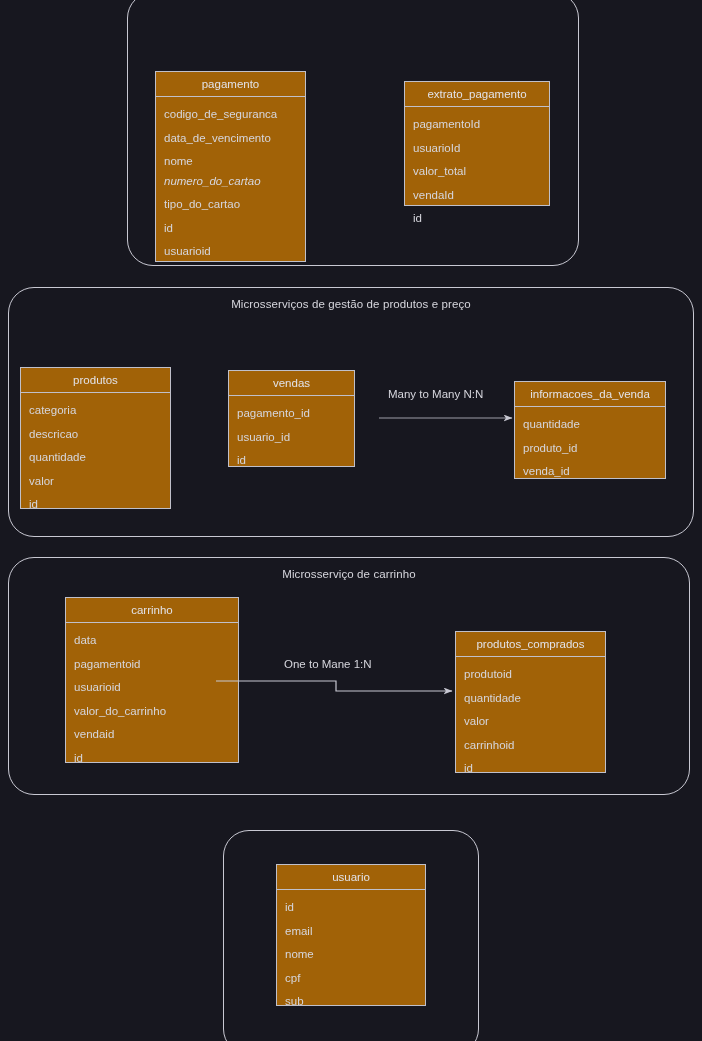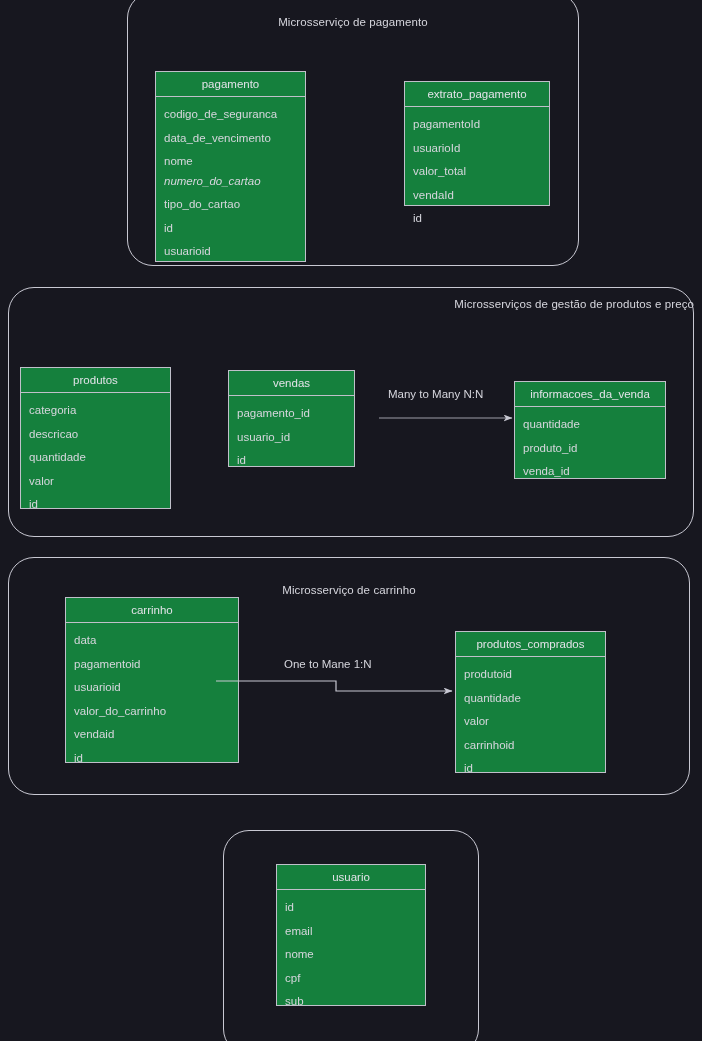--- a/index.html
+++ b/index.html
@@ -31,21 +31,21 @@
     text-align: center;
     font-size: 11.5px;
     color: #d6d6dd;
     letter-spacing: 0.1px;
     white-space: nowrap;
   }
   .entity {
     position: absolute;
     border: 1px solid #c0c0ca;
     box-sizing: border-box;
-    background: #15803d;
+    background: #a16207;
   }
   .entity-header {
     text-align: center;
     font-size: 11.5px;
     color: #e2e2e8;
     border-bottom: 1px solid #c0c0ca;
     box-sizing: border-box;
     display: flex;
     align-items: center;
     justify-content: center;
@@ -77,21 +77,20 @@
     pointer-events: none;
     overflow: visible;
   }
 </style>
 </head>
 <body>
 
 <div id="canvas">
 
   <div class="group" style="left:127px; top:-8px; width:452px; height:274px;"></div>
-  <div class="group-title" style="left:127px; width:452px; top:16px;">Microsserviço de pagamento</div>
 
   <div class="entity" style="left:155px; top:71px; width:151px; height:191px;">
     <div class="entity-header" style="height:25px;">pagamento</div>
     <div class="entity-fields">
       <div class="entity-field" style="margin-top:6px;">codigo_de_seguranca</div>
       <div class="entity-field" style="margin-top:12px;">data_de_vencimento</div>
       <div class="entity-field" style="margin-top:12px;">nome</div>
       <div class="entity-field" style="margin-top:8px;font-style:italic;">numero_do_cartao</div>
       <div class="entity-field" style="margin-top:12px;">tipo_do_cartao</div>
       <div class="entity-field" style="margin-top:12px;">id</div>
@@ -104,21 +103,21 @@
     <div class="entity-fields">
       <div class="entity-field" style="margin-top:6px;">pagamentoId</div>
       <div class="entity-field" style="margin-top:12px;">usuarioId</div>
       <div class="entity-field" style="margin-top:12px;">valor_total</div>
       <div class="entity-field" style="margin-top:12px;">vendaId</div>
       <div class="entity-field" style="margin-top:12px;">id</div>
     </div>
   </div>
 
   <div class="group" style="left:8px; top:287px; width:686px; height:250px;"></div>
-  <div class="group-title" style="left:8px; width:686px; top:298px;text-align:right;">Microsserviços de gestão de produtos e preço</div>
+  <div class="group-title" style="left:8px; width:686px; top:298px;">Microsserviços de gestão de produtos e preço</div>
 
   <div class="entity" style="left:20px; top:367px; width:151px; height:142px;">
     <div class="entity-header" style="height:25px;">produtos</div>
     <div class="entity-fields">
       <div class="entity-field" style="margin-top:6px;">categoria</div>
       <div class="entity-field" style="margin-top:12px;">descricao</div>
       <div class="entity-field" style="margin-top:12px;">quantidade</div>
       <div class="entity-field" style="margin-top:12px;">valor</div>
       <div class="entity-field" style="margin-top:12px;">id</div>
     </div>
@@ -138,21 +137,21 @@
     <div class="entity-fields">
       <div class="entity-field" style="margin-top:6px;">quantidade</div>
       <div class="entity-field" style="margin-top:12px;">produto_id</div>
       <div class="entity-field" style="margin-top:12px;">venda_id</div>
     </div>
   </div>
 
   <div class="edge-label" style="left:388px; top:388px;">Many to Many N:N</div>
 
   <div class="group" style="left:8px; top:557px; width:682px; height:238px;"></div>
-  <div class="group-title" style="left:8px; width:682px; top:584px;">Microsserviço de carrinho</div>
+  <div class="group-title" style="left:8px; width:682px; top:568px;">Microsserviço de carrinho</div>
 
   <div class="entity" style="left:65px; top:597px; width:174px; height:166px;">
     <div class="entity-header" style="height:25px;">carrinho</div>
     <div class="entity-fields">
       <div class="entity-field" style="margin-top:6px;">data</div>
       <div class="entity-field" style="margin-top:12px;">pagamentoid</div>
       <div class="entity-field" style="margin-top:12px;">usuarioid</div>
       <div class="entity-field" style="margin-top:12px;">valor_do_carrinho</div>
       <div class="entity-field" style="margin-top:12px;">vendaid</div>
       <div class="entity-field" style="margin-top:12px;">id</div>

